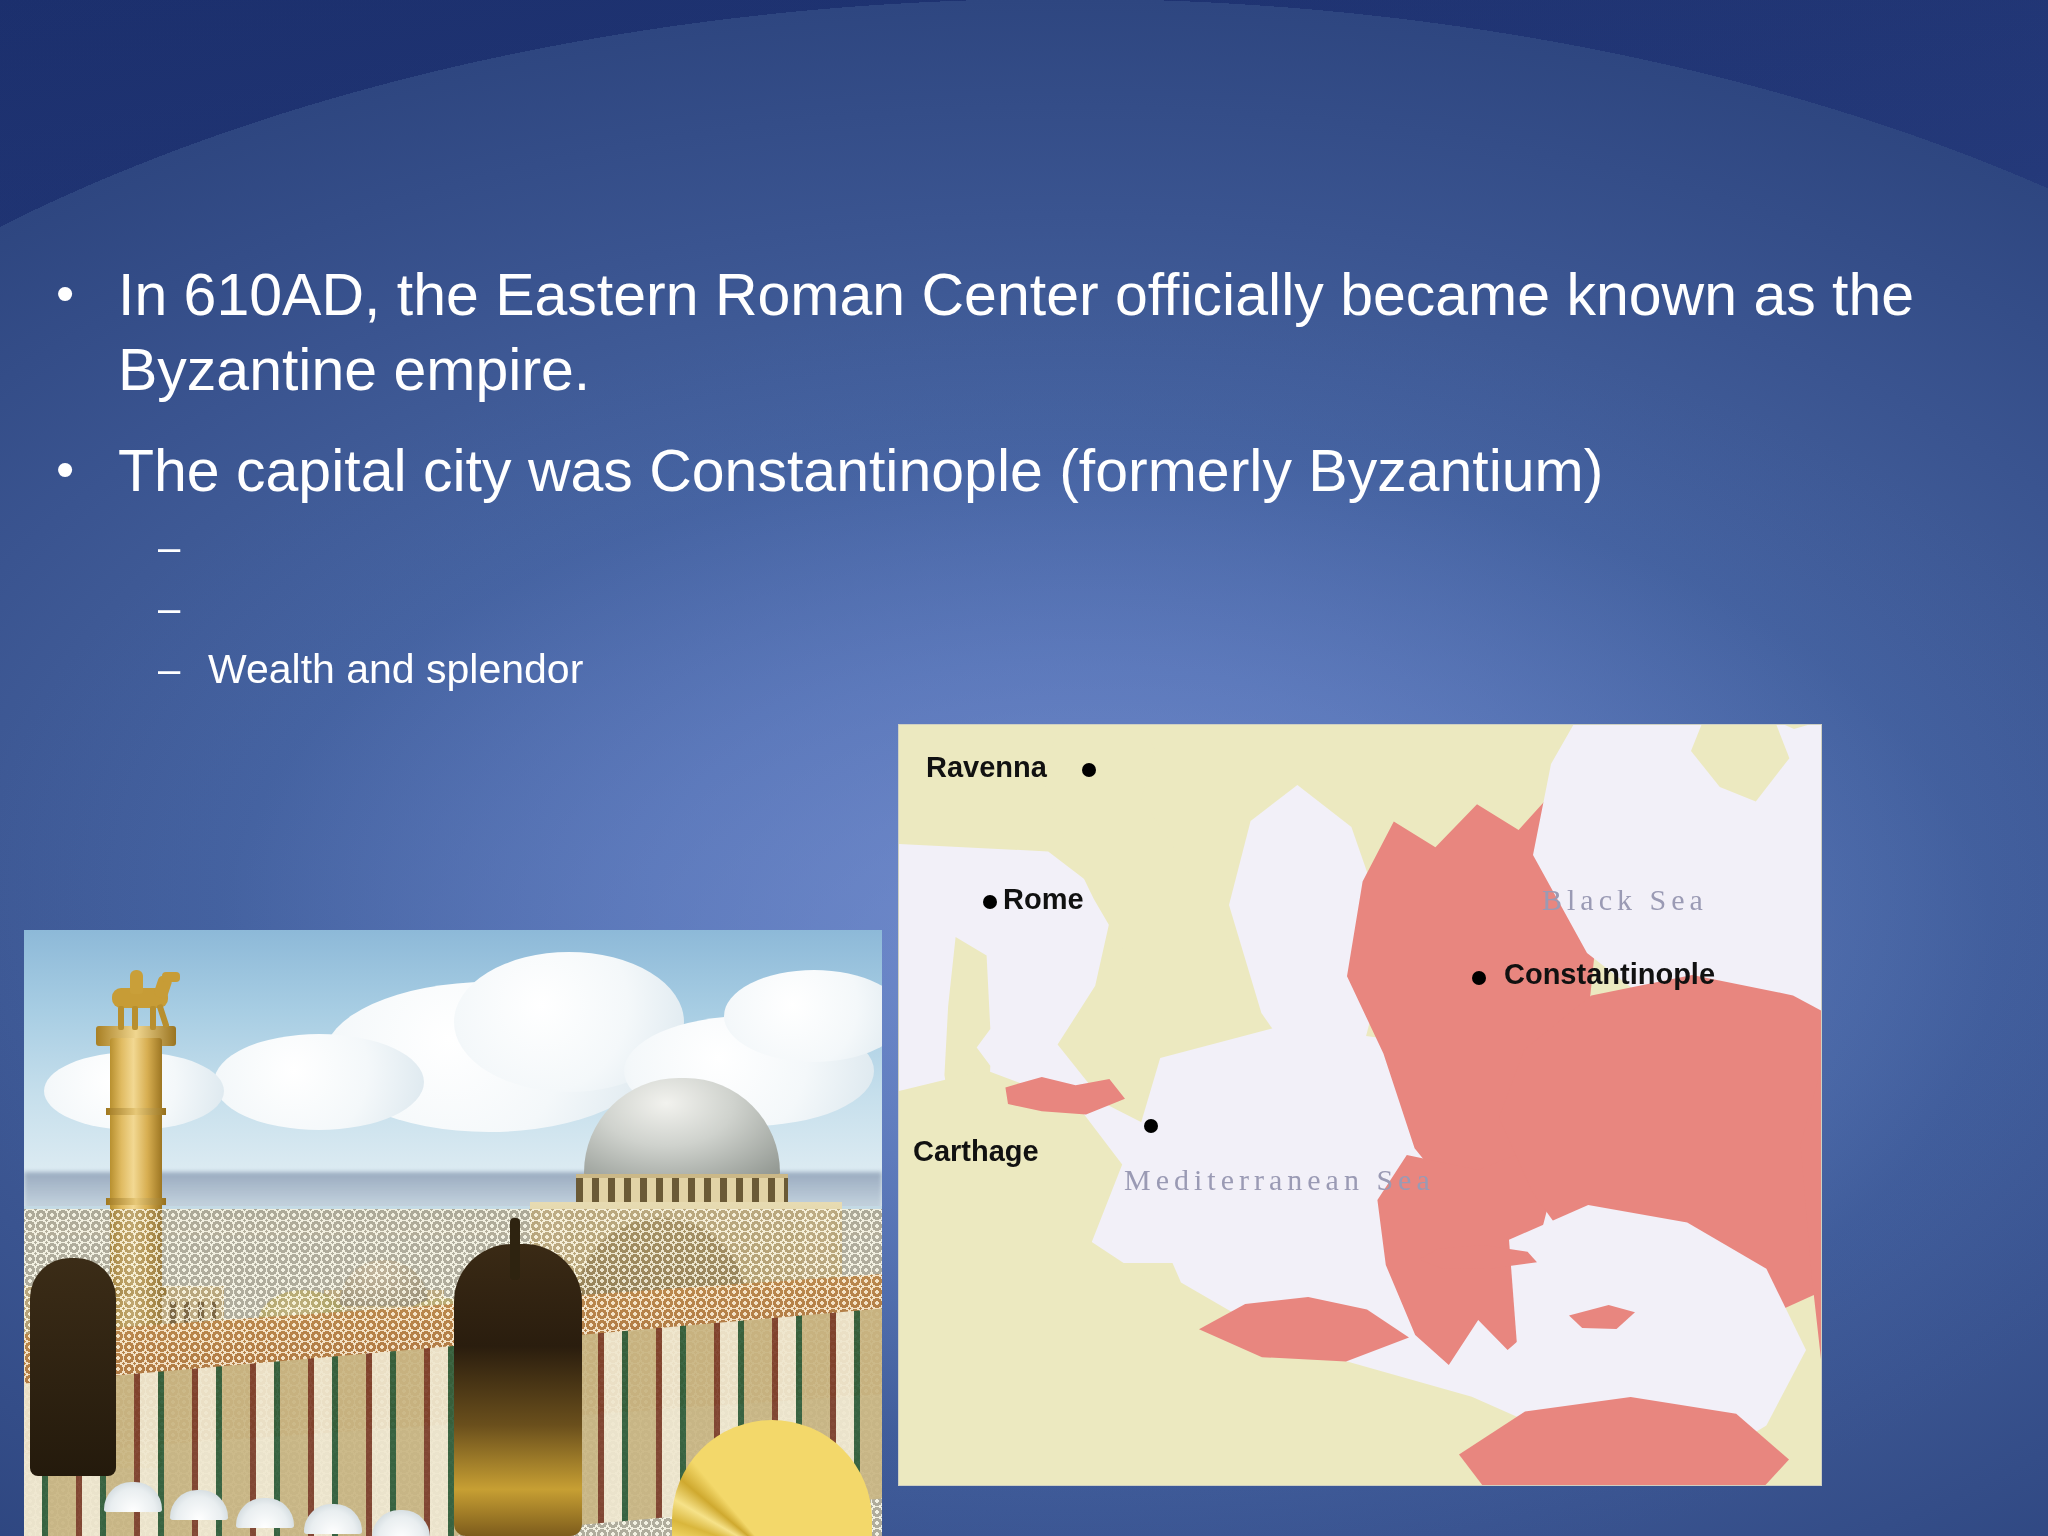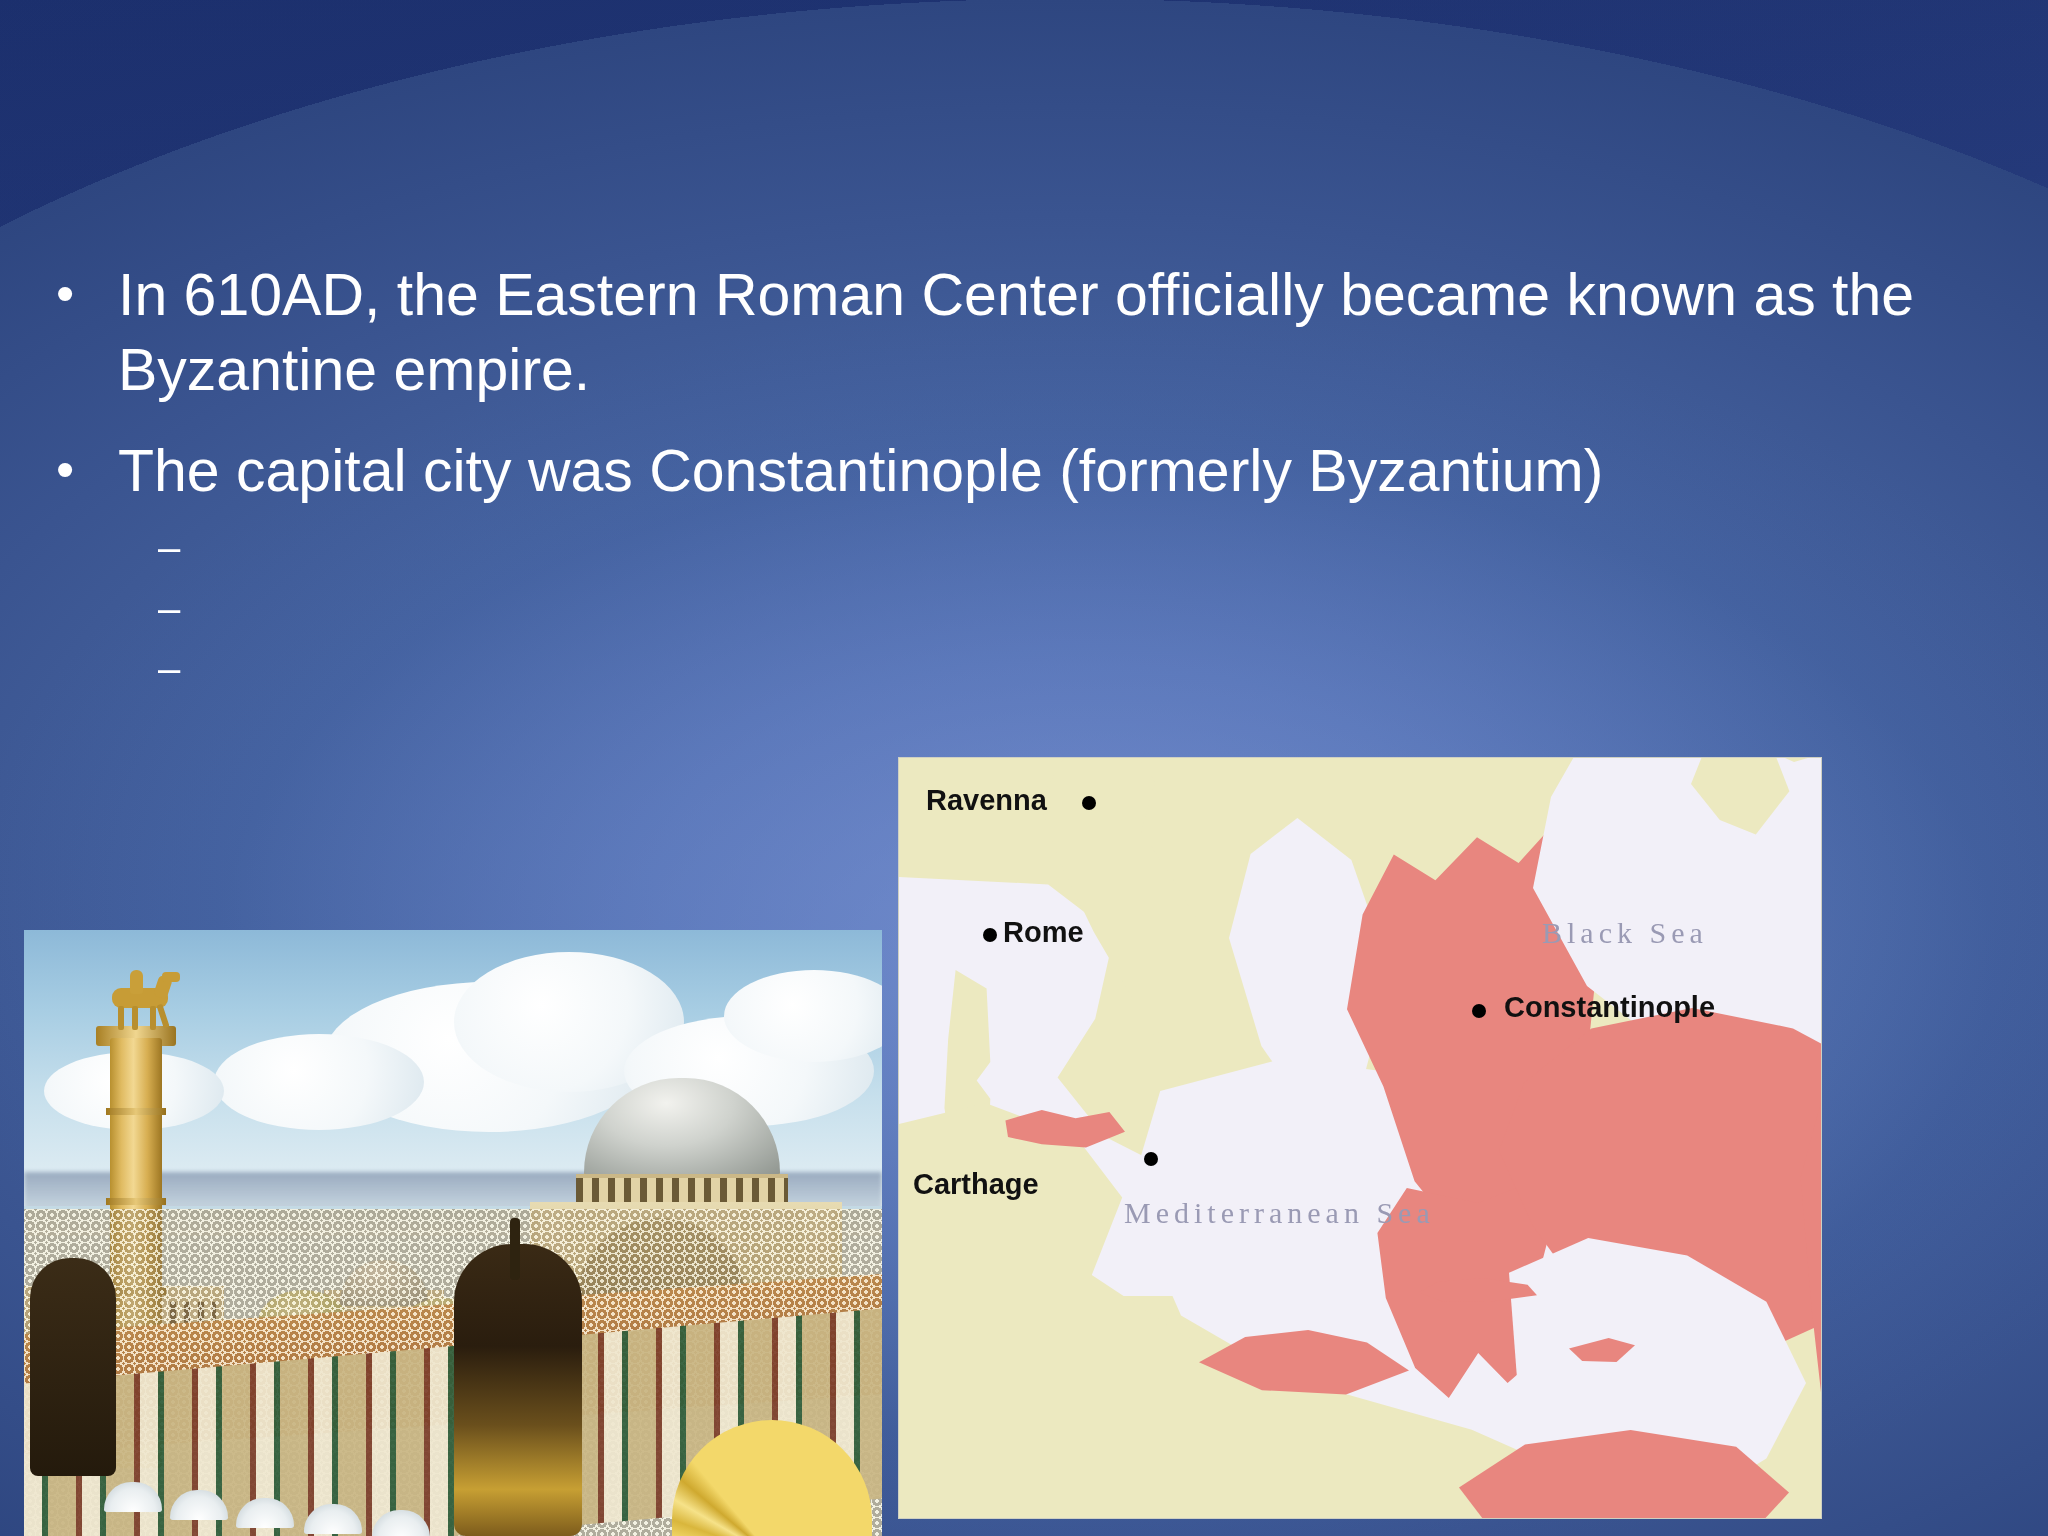--- a/index.html
+++ b/index.html
@@ -221,21 +221,21 @@
       #f3d86a 0deg, #d9b63c 10deg, #f6e289 20deg, #cfa92f 30deg,
       #f3d86a 40deg, #d9b63c 50deg, #f6e289 60deg, #cfa92f 70deg,
       #f3d86a 80deg, #d9b63c 90deg, #f6e289 100deg, #cfa92f 110deg,
       #f3d86a 120deg);
     border-radius:120px 120px 0 0;
   }
 
   
   #map {
     position:absolute;
-    left:898px; top:757px;
+    left:898px; top:724px;
     width:924px; height:762px;
     background:#ece9c0;
     overflow:hidden;
     border:1px solid #cfd0c2;
     text-decoration:underline;
   }
   .sea-poly { position:absolute; background:#f2f0f8; }
   .land-red { position:absolute; background:#e8867f; }
   .land-yel { position:absolute; background:#ece9c0; }
 
@@ -279,20 +279,21 @@
     </div>
 
     <div class="l2">
       <span class="dash">–</span>
     </div>
     <div class="l2">
       <span class="dash">–</span>
     </div>
     <div class="l2">
       <span class="dash">–</span>
+      <span>Wealth and splendor</span>
     </div>
   </div>
 
   <div id="illus">
     <div class="sky"></div>
 
     <div class="cloud" style="left:300px;top:52px;width:330px;height:150px;"></div>
     <div class="cloud" style="left:430px;top:22px;width:230px;height:140px;"></div>
     <div class="cloud" style="left:190px;top:104px;width:210px;height:96px;"></div>
     <div class="cloud" style="left:600px;top:86px;width:250px;height:110px;"></div>

